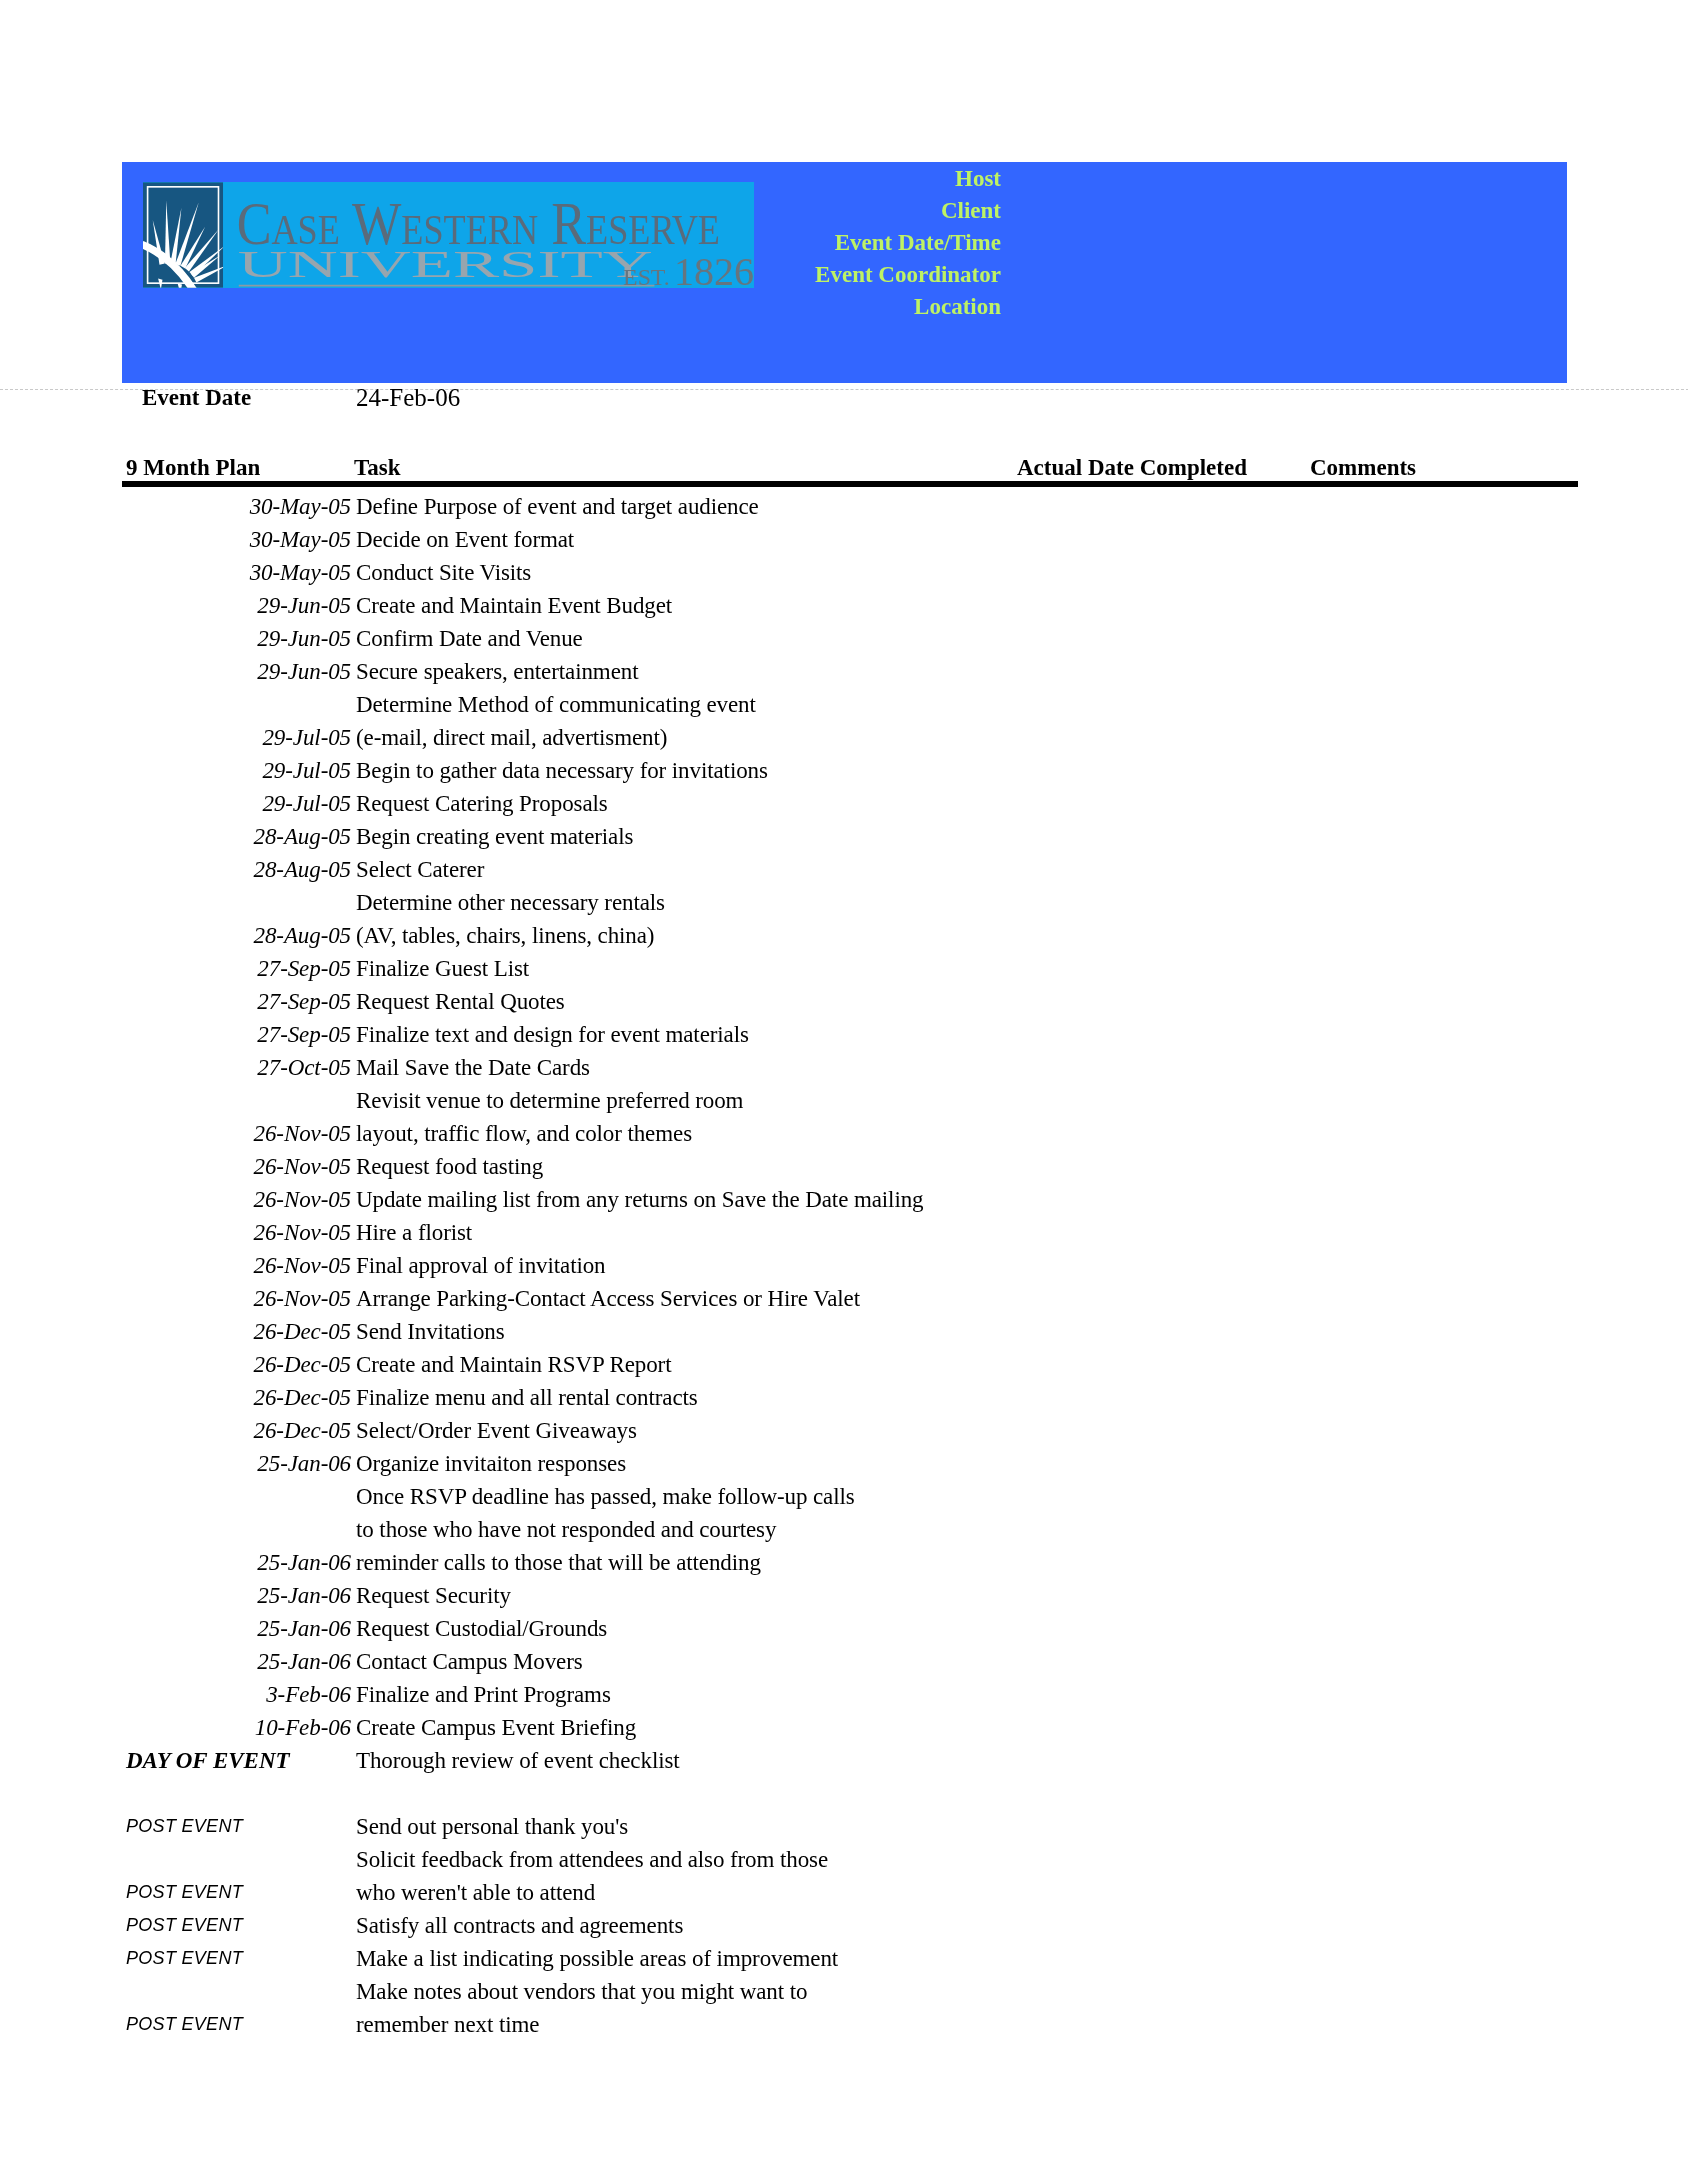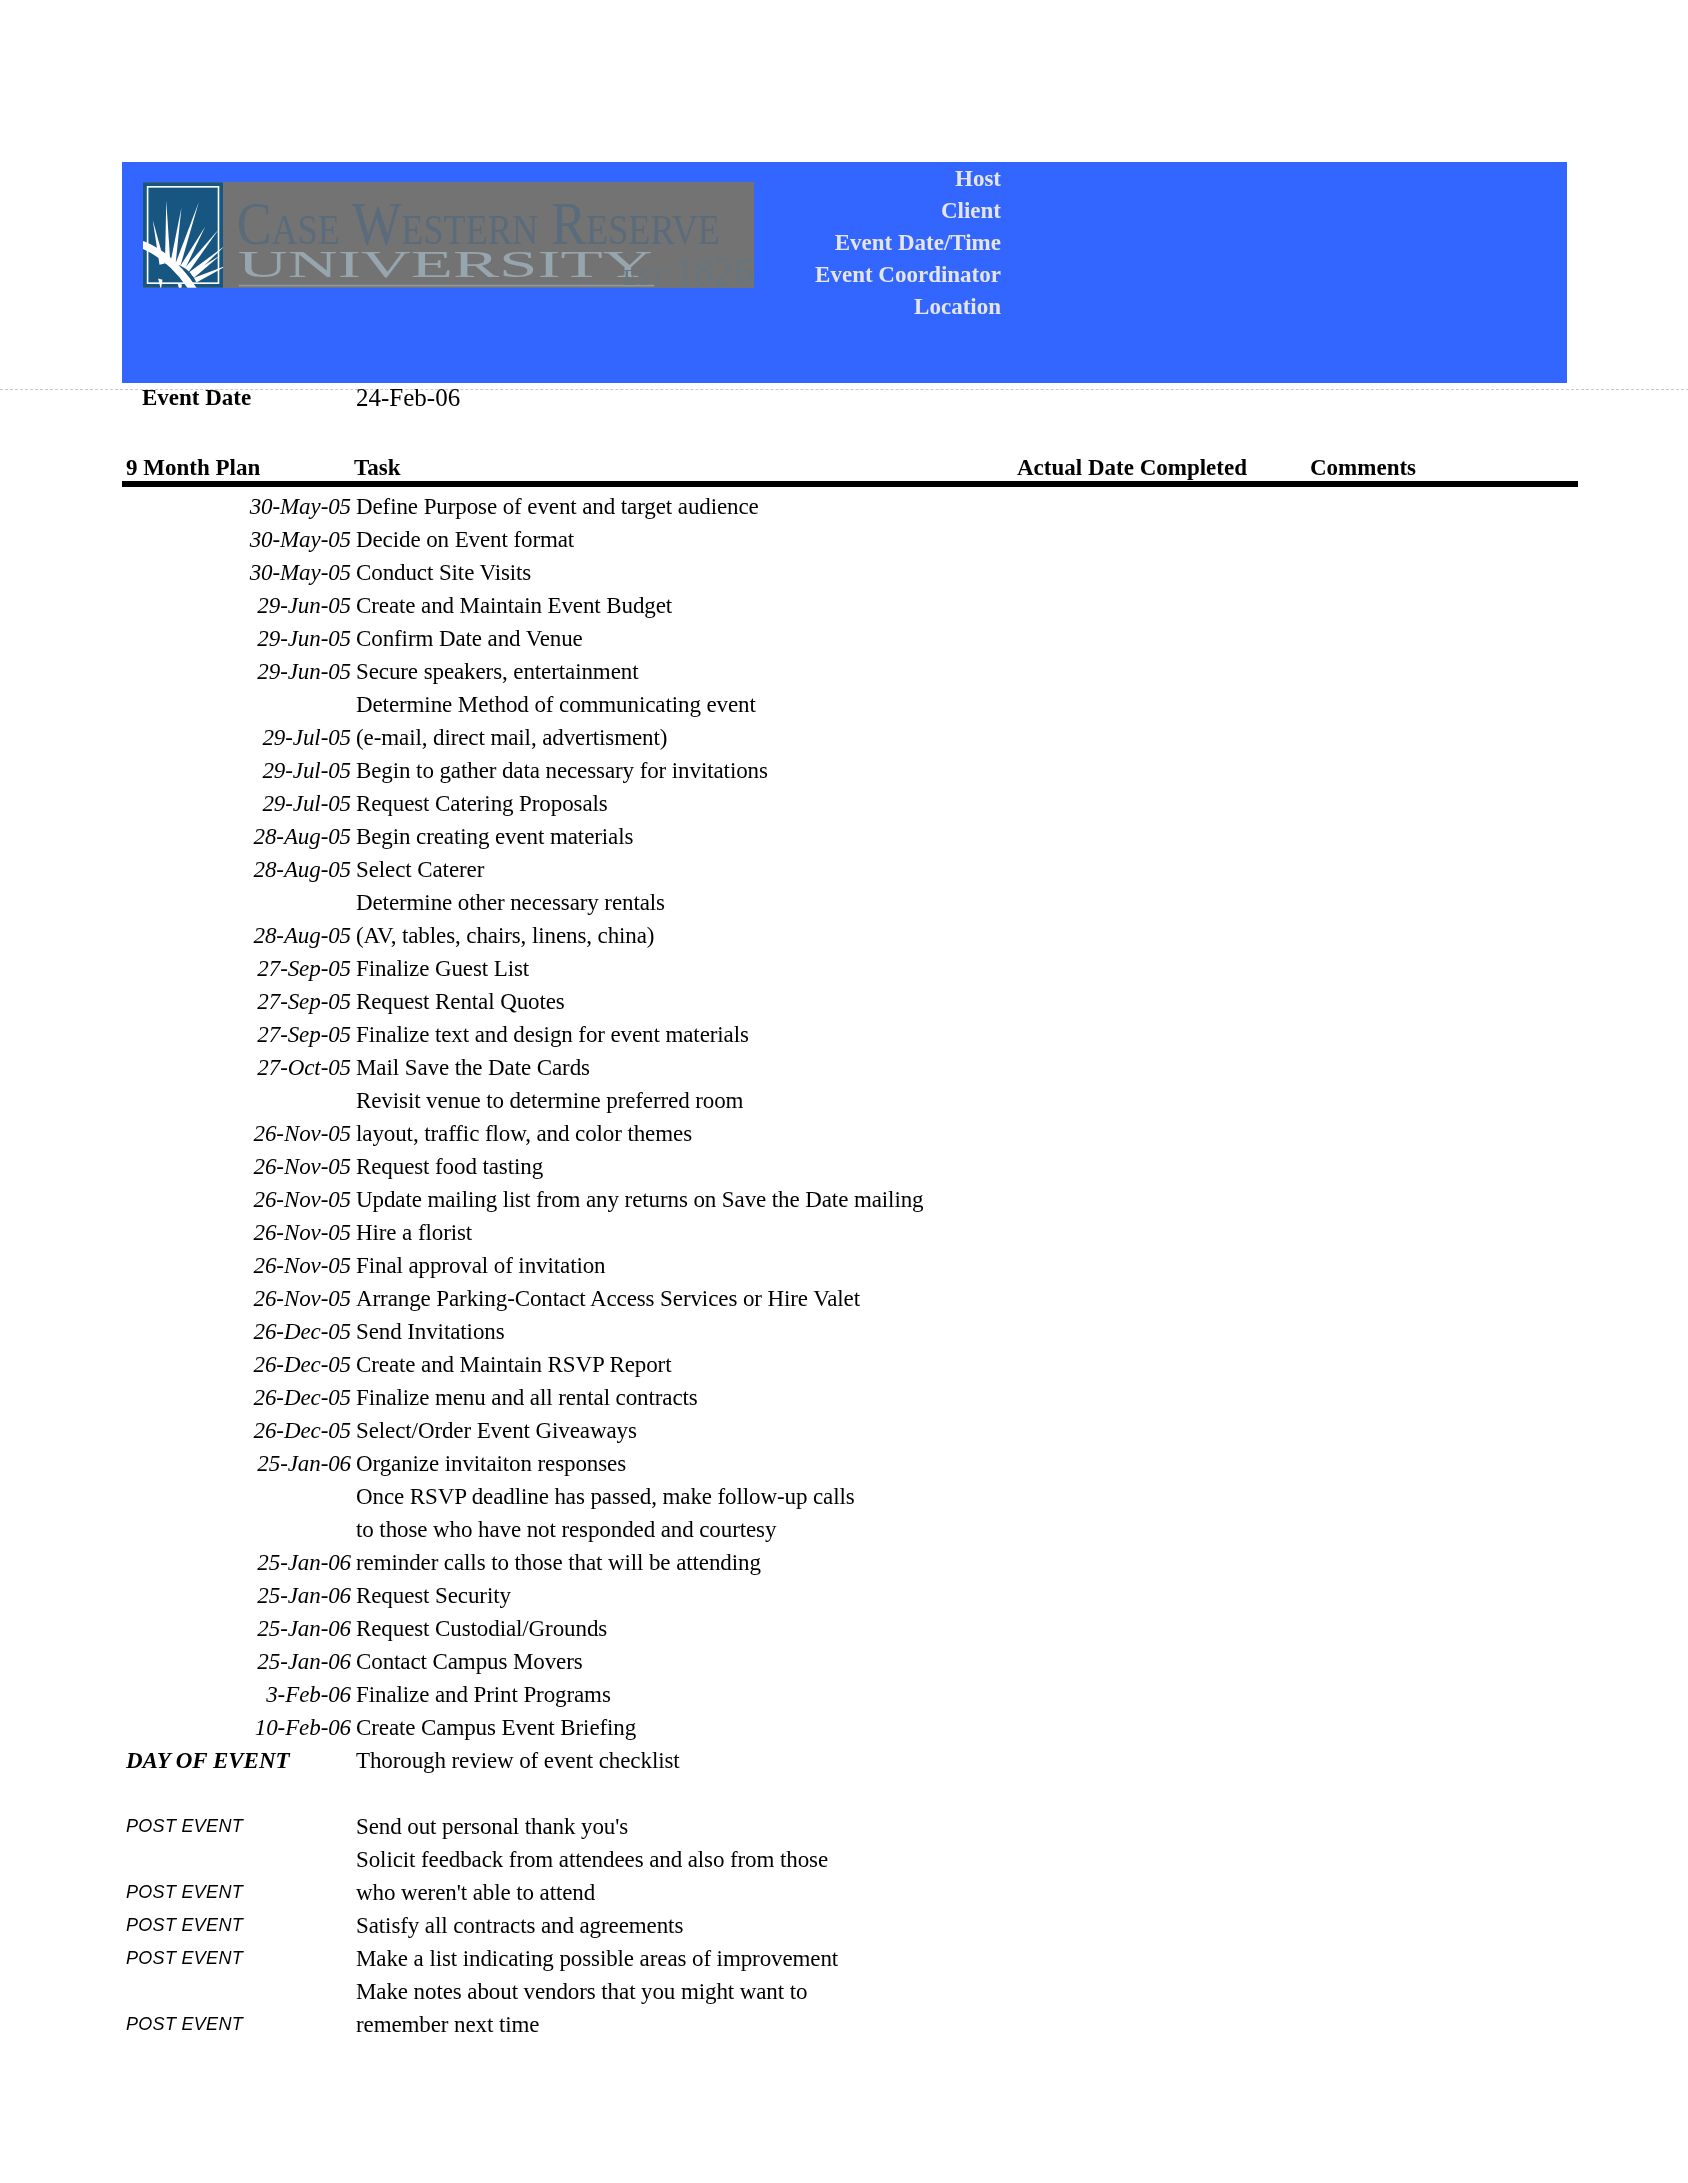--- a/index.html
+++ b/index.html
@@ -3,26 +3,26 @@
 <meta charset="utf-8">
 <style>
   html,body{margin:0;padding:0;background:#fff;}
   .page{position:relative;width:1689px;height:2183px;background:#ffffff;overflow:hidden;
         font-family:"Liberation Serif",serif;color:#000;}
 
   
   .band{position:absolute;left:122px;top:162px;width:1445px;height:221px;background:#3366FF;}
 
   
-  .logo{position:absolute;left:21px;top:19.5px;width:611px;height:106px;background:#737373;}
+  .logo{position:absolute;left:21px;top:19.5px;width:611px;height:106px;background:#0ea5e9;}
   .logo svg{display:block;}
 
   
   .fields{position:absolute;left:0;top:1.1px;width:879px;text-align:right;
-          font-weight:bold;font-size:23px;line-height:32px;color:#e5e5e5;}
+          font-weight:bold;font-size:23px;line-height:32px;color:#bef264;}
 
   
   .pagebreak{position:absolute;left:0;top:389px;width:1689px;height:0;
              border-top:1.1px dashed #bcbcbc;opacity:.8;}
 
   .evdate-label{position:absolute;left:142px;top:386px;font-size:23px;font-weight:bold;line-height:24px;white-space:nowrap;}
   .evdate-value{position:absolute;left:356px;top:386px;font-size:25px;line-height:24px;white-space:nowrap;}
 
   .colhead{position:absolute;top:456px;font-size:23px;font-weight:bold;line-height:24px;white-space:nowrap;}
   .ch-plan{left:126px;} .ch-task{left:354px;} .ch-actual{left:1017px;} .ch-comments{left:1310px;}

